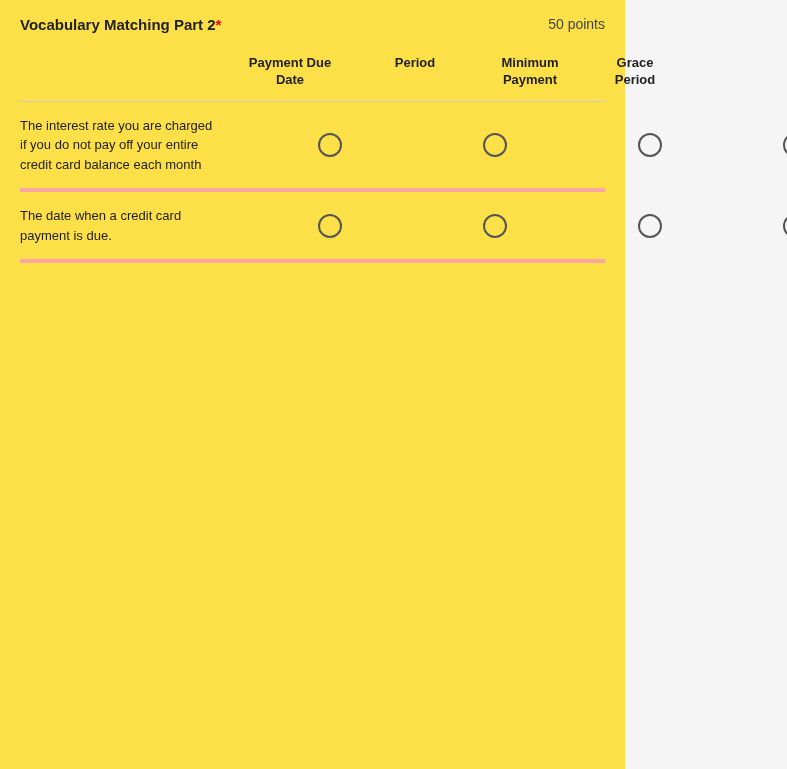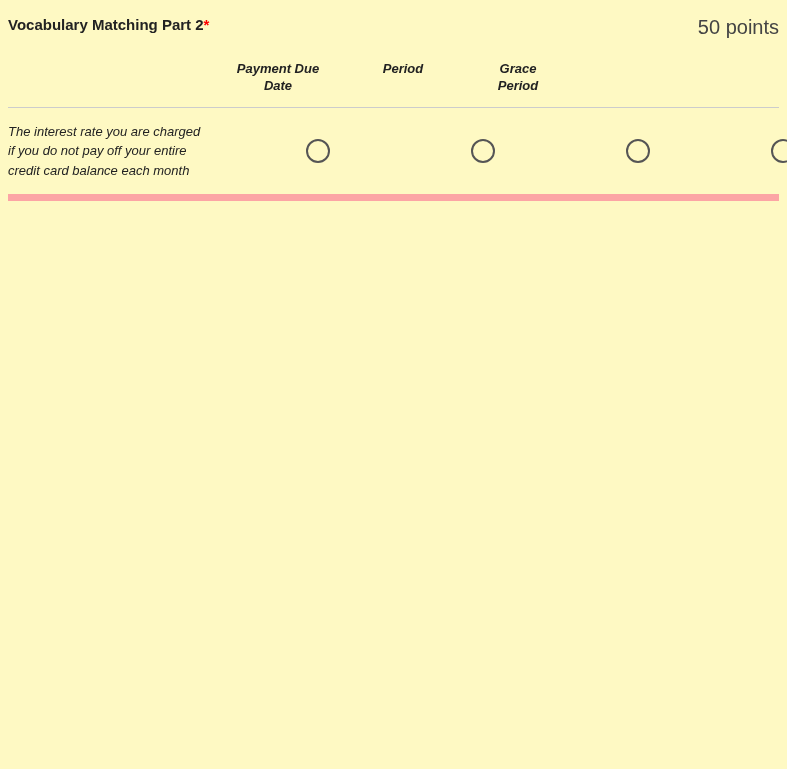--- a/index.html
+++ b/index.html
@@ -11,24 +11,24 @@
     body {
       background: #f5f5f5;
       font-family: Arial, sans-serif;
       font-size: 14px;
       color: #222;
       width: 787px;
       min-height: 769px;
     }
 
     .page-wrapper {
-      background: #fef9c3;
-      width: 787px;
+      background: #fde047;
+      width: 625px;
       min-height: 769px;
-      padding: 16px 8px;
+      padding: 16px 20px;
       position: relative;
     }
 
     .header-row {
       display: flex;
       justify-content: space-between;
       align-items: flex-start;
       margin-bottom: 18px;
     }
 
@@ -36,27 +36,26 @@
       font-size: 15px;
       font-weight: 600;
       color: #222;
     }
 
     .required-star {
       color: red;
     }
 
     .points-label {
-      font-size: 20px;
+      font-size: 14px;
       color: #444;
     }
 
     .table-container {
       width: 100%;
-      font-style: italic;
     }
 
     .table-header-row {
       display: grid;
       grid-template-columns: 210px 120px 130px 100px 110px 100px;
       border-bottom: 1px solid #ccc;
       padding-bottom: 8px;
       margin-bottom: 0;
     }
 
@@ -70,21 +69,21 @@
     }
 
     .col-header:first-child {
       text-align: left;
       visibility: hidden;
     }
 
     .table-row {
       display: grid;
       grid-template-columns: 210px 120px 130px 100px 110px 100px;
-      border-bottom: 7px solid #fca5a5;
+      border-bottom: 4px solid #fca5a5;
       padding: 14px 0;
       align-items: center;
       gap: 40px;
     }
 
     .row-label {
       font-size: 13px;
       color: #222;
       line-height: 1.5;
       padding-right: 10px;
@@ -118,20 +117,21 @@
     </div>
     <div class="points-label">50 points</div>
   </div>
 
   <div class="table-container">
 
     <div class="table-header-row">
       <div class="col-header"></div>
       <div class="col-header">Payment Due<br>Date</div>
       <div class="col-header">Period</div>
+      <div class="col-header">Minimum<br>Payment</div>
       <div class="col-header">Grace<br>Period</div>
     </div>
 
     <div class="table-row">
       <div class="row-label">The interest rate you are charged if you do not pay off your entire credit card balance each month</div>
       <div class="radio-cell">
         <div class="radio-btn"></div>
       </div>
       <div class="radio-cell">
         <div class="radio-btn"></div>
@@ -140,17 +140,35 @@
         <div class="radio-btn"></div>
       </div>
       <div class="radio-cell">
         <div class="radio-btn"></div>
       </div>
       <div class="radio-cell">
         <div class="radio-btn"></div>
       </div>
     </div>
 
+    <div class="table-row">
+      <div class="row-label">The date when a credit card payment is due.</div>
+      <div class="radio-cell">
+        <div class="radio-btn"></div>
+      </div>
+      <div class="radio-cell">
+        <div class="radio-btn"></div>
+      </div>
+      <div class="radio-cell">
+        <div class="radio-btn"></div>
+      </div>
+      <div class="radio-cell">
+        <div class="radio-btn"></div>
+      </div>
+      <div class="radio-cell">
+        <div class="radio-btn"></div>
+      </div>
+    </div>
 
 
 
   </div>
 </div>
 
 </body></html>

